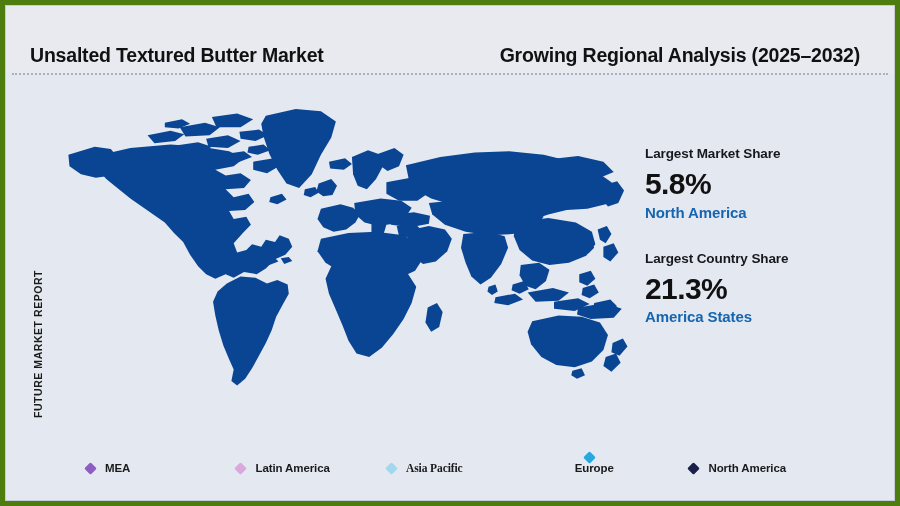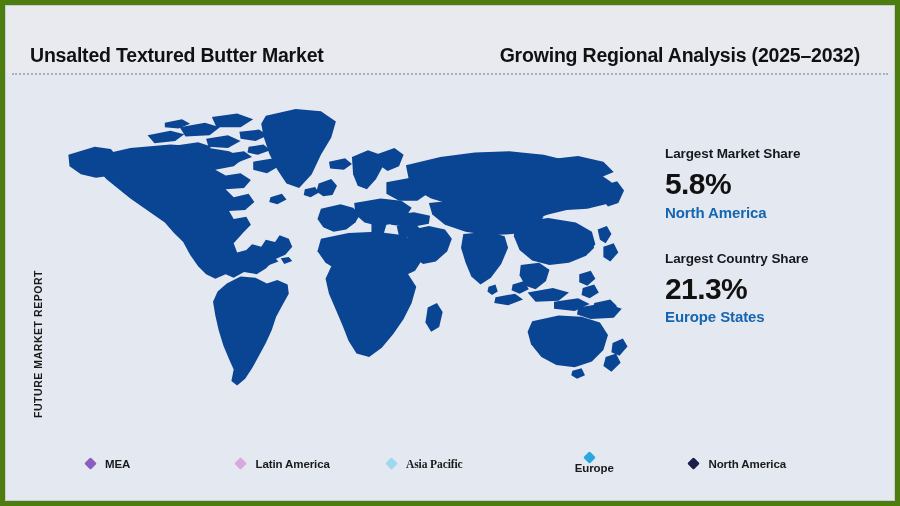--- a/index.html
+++ b/index.html
@@ -96,21 +96,21 @@
     height: 100%;
   }
 
   
   .stats {
     position: absolute;
     left: 639px;
     top: 140px;
     width: 240px;
   }
-  .stat-block { margin-bottom: 30px; margin-left: 20px; }
+  .stat-block { margin-bottom: 30px; }
   .stat-block:last-child { margin-bottom: 0; }
   .stat-label {
     font-size: 13.5px;
     font-weight: bold;
     color: #16181d;
     letter-spacing: -0.1px;
     margin-bottom: 7px;
   }
   .stat-value {
     font-size: 30px;
@@ -127,21 +127,21 @@
     letter-spacing: -0.1px;
   }
 
   
   .legend {
     position: absolute;
     left: 80px;
     top: 447px;
     width: 700px;
     display: flex;
-    align-items: center;
+    align-items: flex-end;
     gap: 40px;
   }
   .legend-item {
     display: flex;
     align-items: center;
     white-space: nowrap;
   }
   .legend-item.i0 { width: 144px; }
   .legend-item.i1 { width: 144px; }
   .legend-item.i2 { width: 146px; font-family: Liberation Serif, serif; }
@@ -291,21 +291,21 @@
 
   <div class="stats">
     <div class="stat-block">
       <div class="stat-label">Largest Market Share</div>
       <div class="stat-value">5.8%</div>
       <div class="stat-region" style="color: rgb(21, 101, 176);">North America</div>
     </div>
     <div class="stat-block">
       <div class="stat-label">Largest Country Share</div>
       <div class="stat-value">21.3%</div>
-      <div class="stat-region" style="color: rgb(21, 101, 176);">Europe States</div>
+      <div class="stat-region" style="color: rgb(21, 101, 176);">America States</div>
     </div>
   </div>
 
   <div class="legend">
     <div class="legend-item i0">
       <span class="legend-marker" style="background: rgb(139, 95, 191);"></span>
       <span class="legend-text">MEA</span>
     </div>
     <div class="legend-item i1">
       <span class="legend-marker" style="background: rgb(217, 168, 220);"></span>

